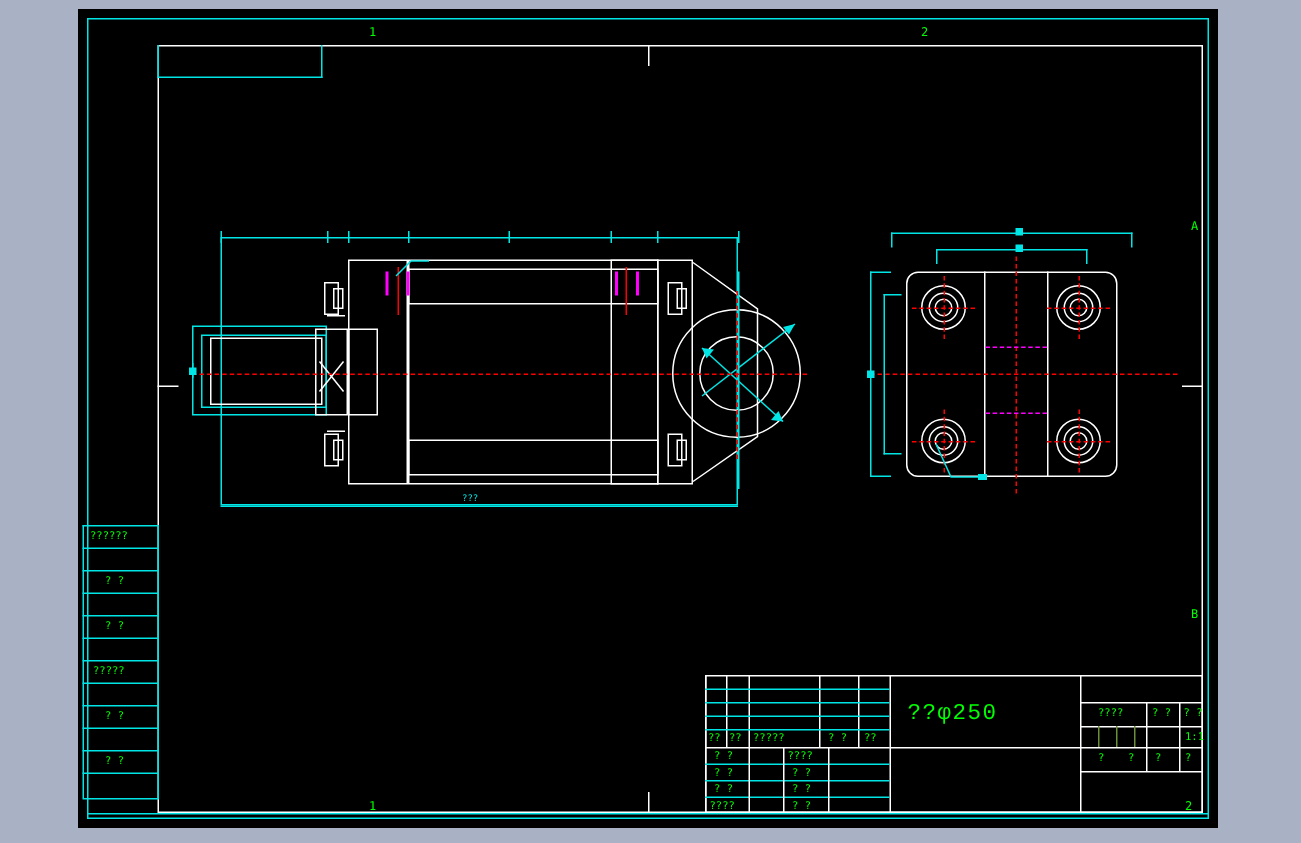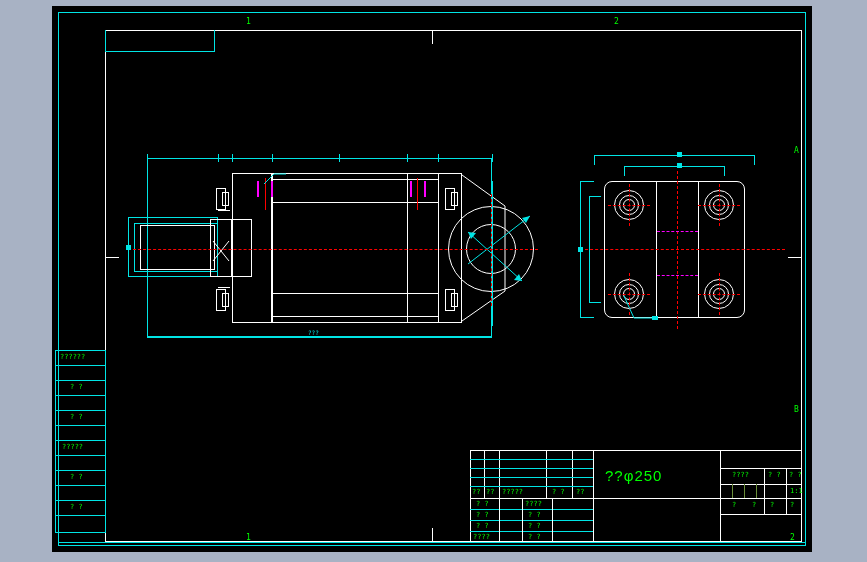--- a/index.html
+++ b/index.html
@@ -26,21 +26,21 @@
   
   .cl-h{position:absolute;height:0;border-top:1px dashed #ff0000;}
   .cl-v{position:absolute;width:0;border-left:1px dashed #ff0000;}
   .cl-hm{position:absolute;height:0;border-top:1px dashed #ff00ff;}
 
   .txt{position:absolute;color:#00ff00;font-size:8px;line-height:8px;
        font-family:"DejaVu Sans Mono",monospace;white-space:nowrap;}
   .txt-c{position:absolute;color:#00e5e5;font-size:6px;line-height:6px;
        font-family:"DejaVu Sans Mono",monospace;white-space:nowrap;}
   .txt-big{position:absolute;color:#00ff00;font-size:15px;line-height:15px;
-       font-family:Liberation Sans, sans-serif;white-space:nowrap;letter-spacing:1px;}
+       font-family:Liberation Mono, monospace;white-space:nowrap;letter-spacing:1px;}
   .txt-sm{position:absolute;color:#00ff00;font-size:7px;line-height:7px;
        font-family:"DejaVu Sans Mono",monospace;white-space:nowrap;}
 
   .circ{position:absolute;border:1px solid #fff;border-radius:50%;box-sizing:border-box;}
   svg{position:absolute;left:0;top:0;overflow:visible;}
 </style>
 </head>
 <body>
 
 <div id="root">

